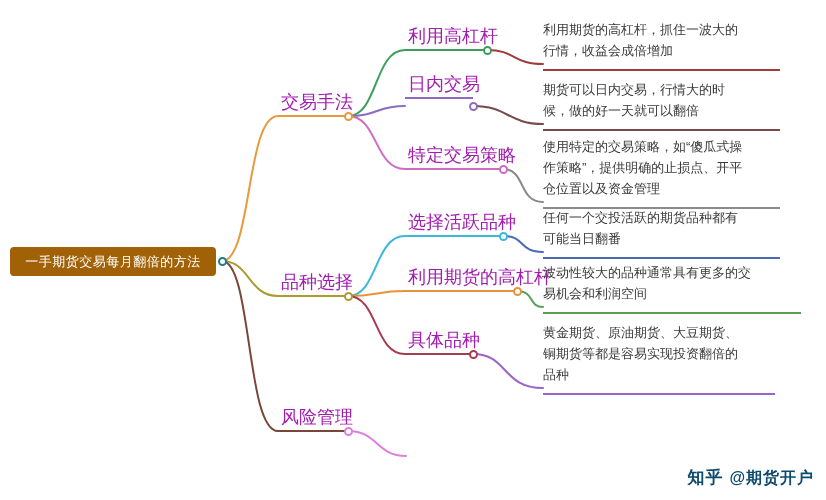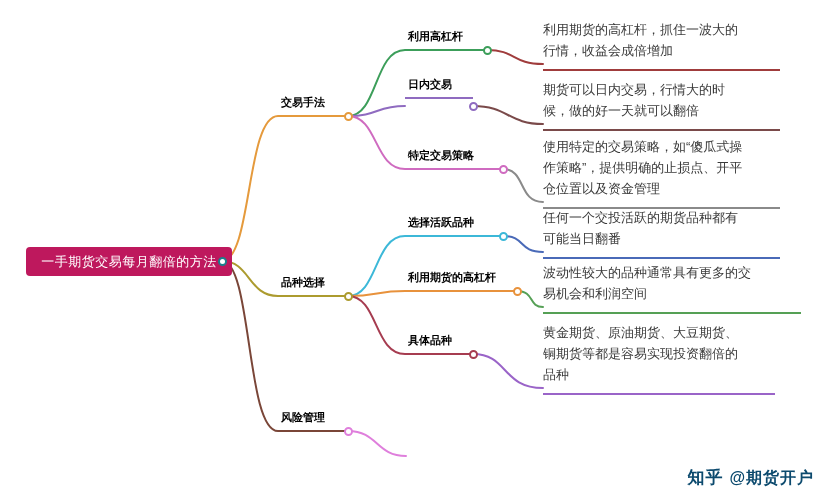--- a/index.html
+++ b/index.html
@@ -1,26 +1,26 @@
 <!DOCTYPE html>
 <html><head>
 <meta charset="utf-8">
 <style>
   html,body { margin:0; padding:0; background:#fff; font-family:"Liberation Sans", sans-serif; }
   .canvas { position:relative; width:826px; height:500px; background:#ffffff; overflow:hidden; }
   .edges { position:absolute; left:0; top:0; width:826px; height:500px; }
   .root-node {
-    position:absolute; left:26px; top:247px; width:206px; height:29px;
-    background:#be185d; color:#ffffff; border-radius:4px;
+    position:absolute; left:10px; top:247px; width:206px; height:29px;
+    background:#a16207; color:#ffffff; border-radius:4px;
     display:flex; align-items:center; justify-content:center;
     font-size:13px; letter-spacing:0.5px;
   }
   .bnode {
     position:absolute; box-sizing:border-box;
-    font-size:11px; font-weight:700; color:#000000; line-height:16px;
+    font-size:18px; font-weight:400; color:#a21caf; line-height:16px;
     padding:0 0 5px 3px; border-bottom:2px solid #999;
     white-space:nowrap;
   }
   .leaf {
     position:absolute; box-sizing:border-box;
     font-size:13px; color:#3a3a3a; line-height:21px;
     padding:0 30px 8px 0; border-bottom:2px solid #999;
     word-break:break-all;
   }
   .dot {

